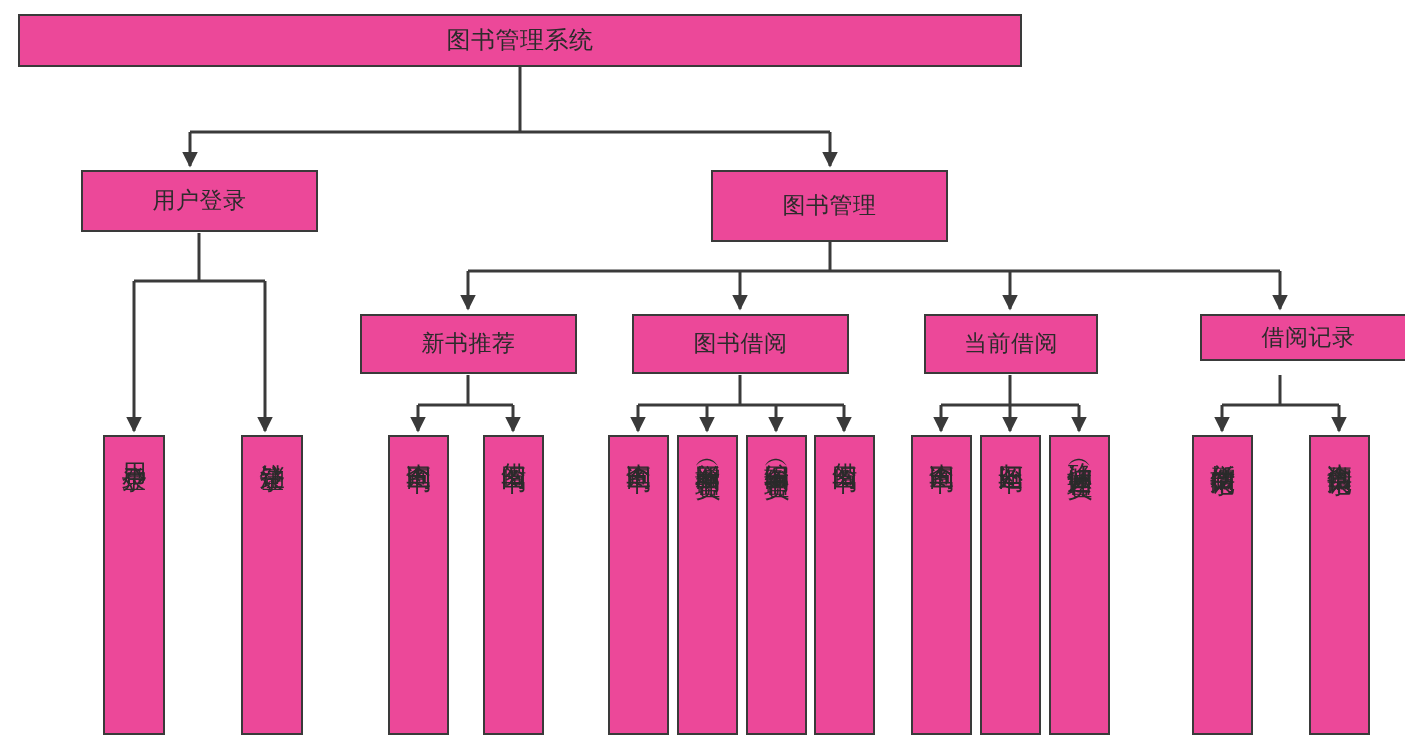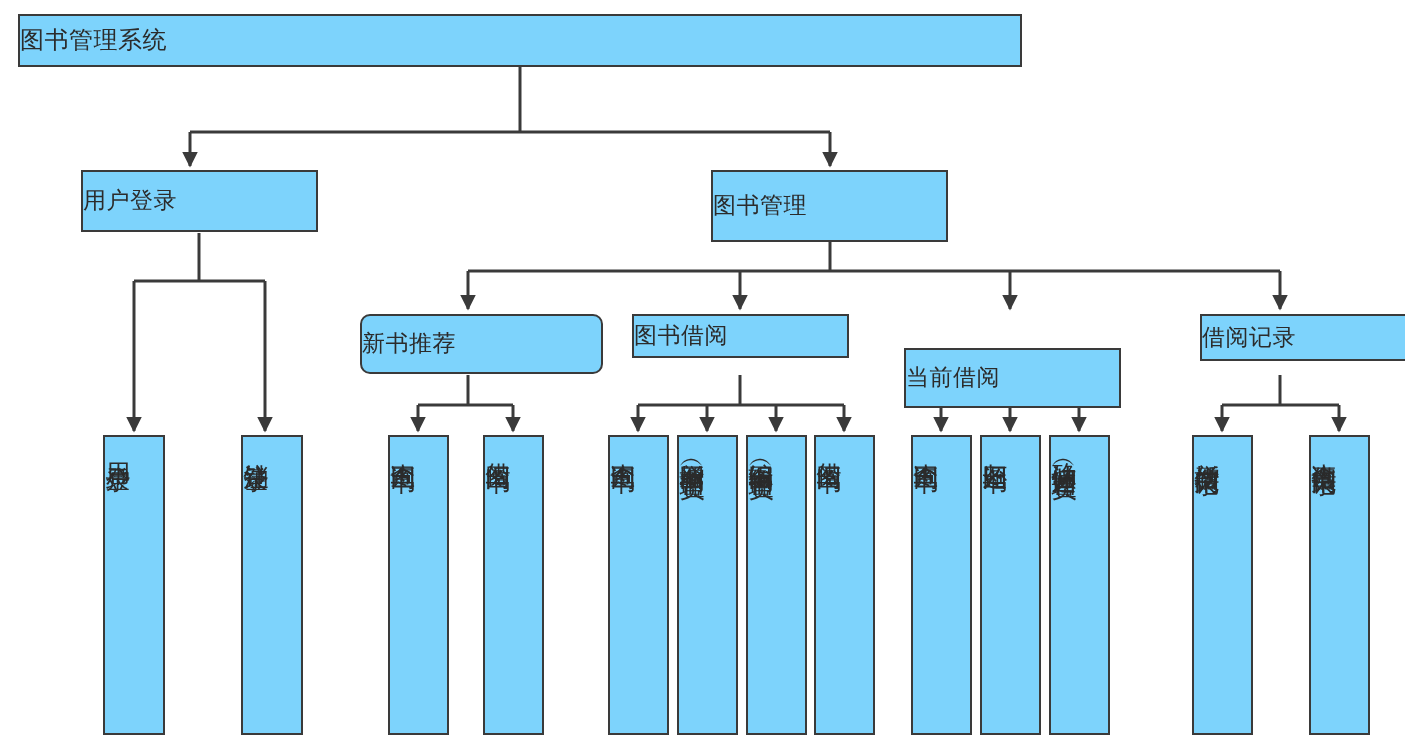--- a/index.html
+++ b/index.html
@@ -22,24 +22,24 @@
     left: 0;
     top: 0;
     width: 1405px;
     height: 747px;
     pointer-events: none;
   }
   .node {
     position: absolute;
     box-sizing: border-box;
     border: 2.5px solid #3a3a3a;
-    background: #7dd3fc;
+    background: #ec4899;
     display: flex;
     align-items: center;
-    justify-content: flex-start;
+    justify-content: center;
     color: #2b2b2b;
     z-index: 2;
   }
   .node .label {
     display: block;
     text-align: center;
     line-height: 1.18;
     letter-spacing: 0.5px;
   }
   
@@ -134,27 +134,27 @@
     <span class="label">图书管理系统</span>
   </div>
 
   <div class="node h" style="left:81px; top:170px; width:237px; height:62px;">
     <span class="label">用户登录</span>
   </div>
   <div class="node h" style="left:711px; top:170px; width:237px; height:72px;">
     <span class="label">图书管理</span>
   </div>
 
-  <div class="node h" style="left:360px; top:314px; width:243px; height:60px;border-radius:10px;">
+  <div class="node h" style="left:360px; top:314px; width:217px; height:60px;">
     <span class="label">新书推荐</span>
   </div>
-  <div class="node h" style="left:632px; top:314px; width:217px; height:44px;">
+  <div class="node h" style="left:632px; top:314px; width:217px; height:60px;">
     <span class="label">图书借阅</span>
   </div>
-  <div class="node h" style="left:904px; top:314px; width:217px; height:60px;margin-top:34px;">
+  <div class="node h" style="left:924px; top:314px; width:174px; height:60px;">
     <span class="label">当前借阅</span>
   </div>
   <div class="node h" style="left:1172px; top:314px; width:217px; height:47px;margin-left:28px;">
     <span class="label">借阅记录</span>
   </div>
 
   <div class="node v" style="left:103px; top:435px; width:62px; height:300px;">
     <span class="label">用户登录</span>
   </div>
   <div class="node v" style="left:241px; top:435px; width:62px; height:300px;">

